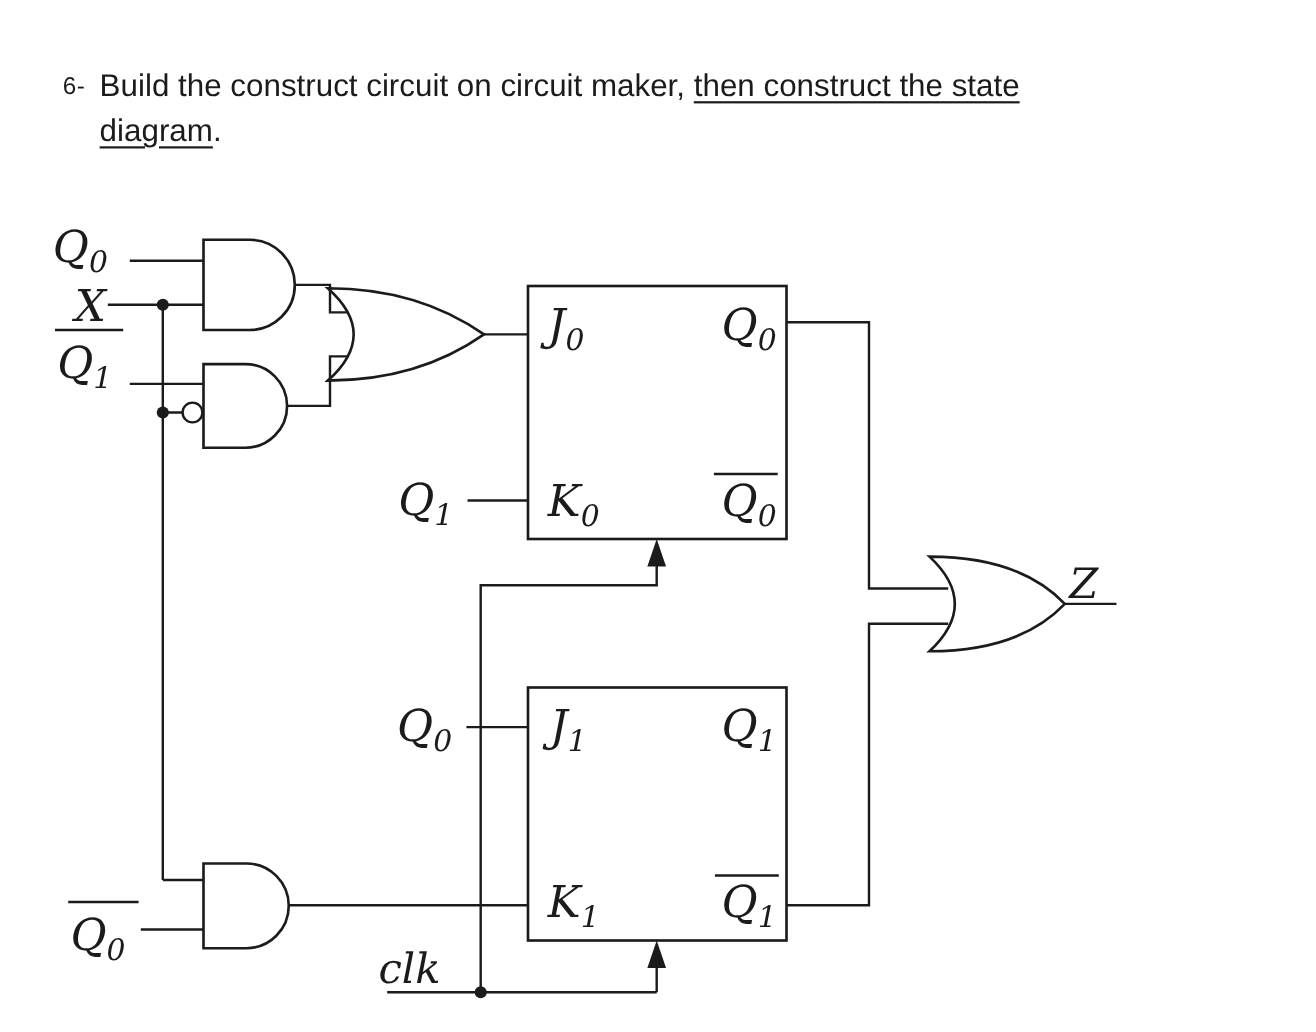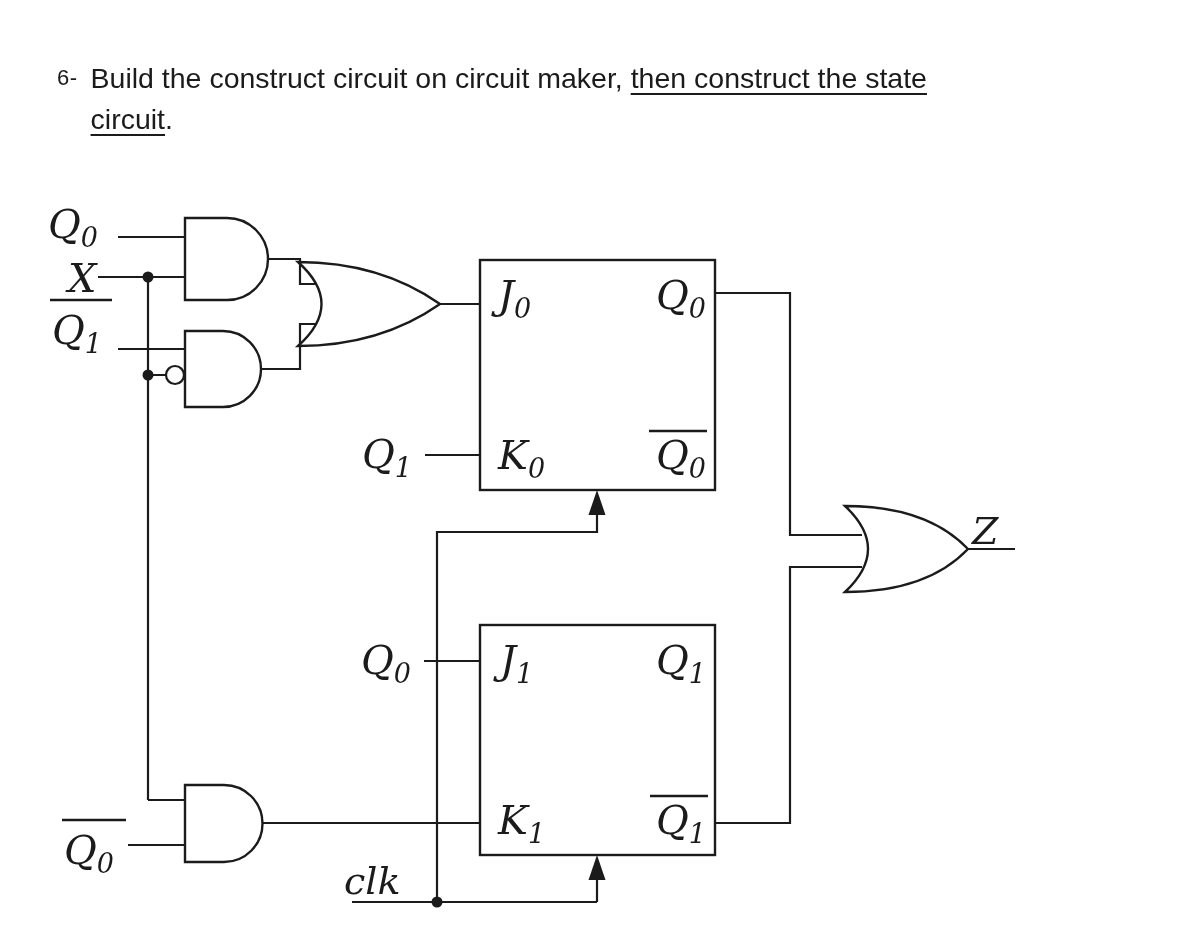--- a/index.html
+++ b/index.html
@@ -23,21 +23,21 @@
   .lbl   { font-family:"DejaVu Serif","Liberation Serif",serif; font-style:italic;
            font-size:40px; fill:currentColor; }
   .lbl .sub { font-size:27px; }
   .lbl-med  { font-size:38px; }
 </style>
 </head>
 <body>
 
 <div class="title">
   <span class="qnum">6-</span>
-  <div class="qbody"><span>Build the construct circuit on circuit maker, </span><span class="ul">then construct the state</span><br><span class="ul">circuit</span><span>.</span></div>
+  <div class="qbody"><span>Build the construct circuit on circuit maker, </span><span class="ul">then construct the state</span><br><span class="ul">diagram</span><span>.</span></div>
 </div>
 
 <svg class="circuit" width="1196" height="938" viewBox="0 0 1196 938">
 
   <g>
     <path class="wire" d="M 118 237 H 185"></path>
     <path class="wire" d="M 98 277 H 185"></path>
     <path class="wire" d="M 148 277 V 800"></path>
     <path class="wire" d="M 148 800 H 185"></path>
     <path class="wire" d="M 118 349 H 185"></path>

